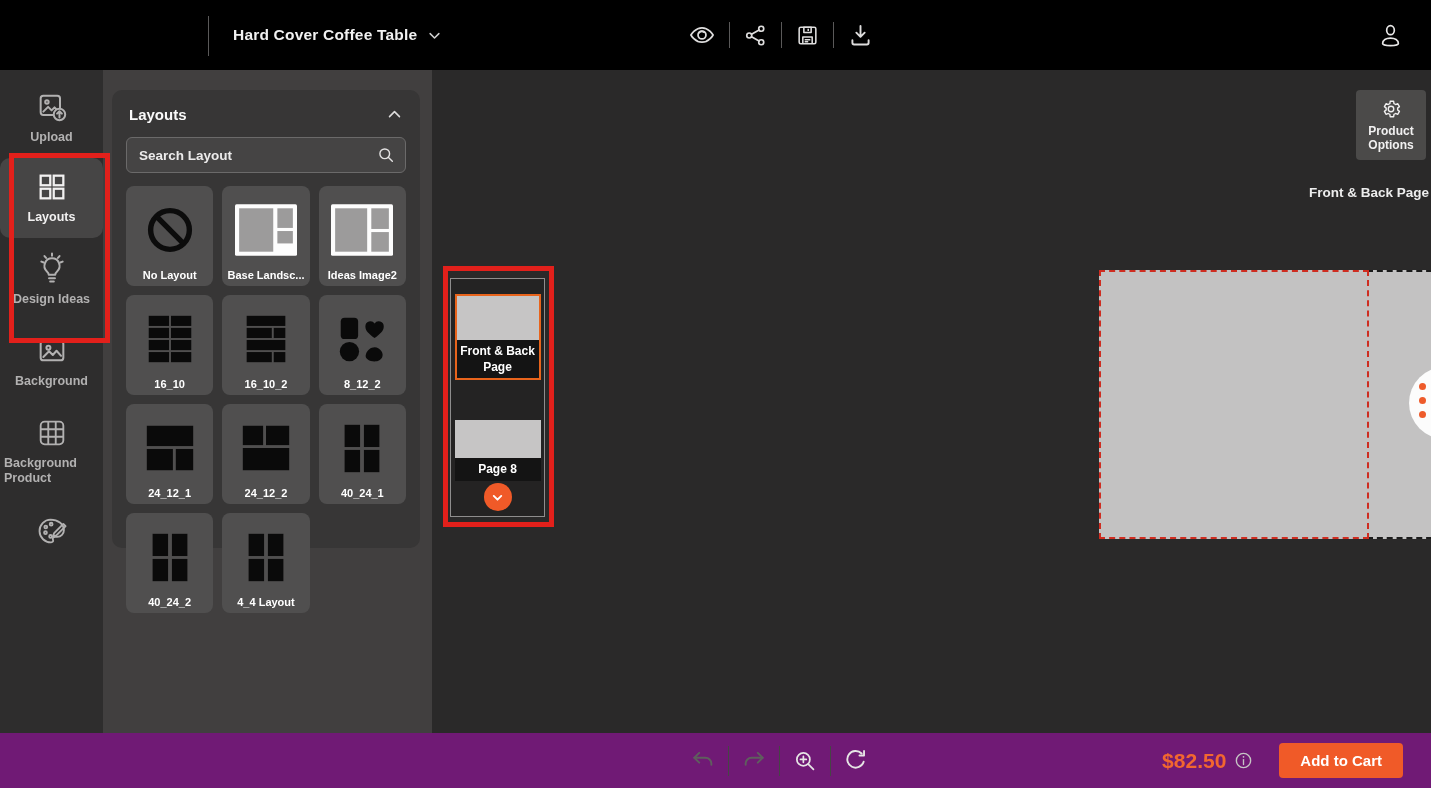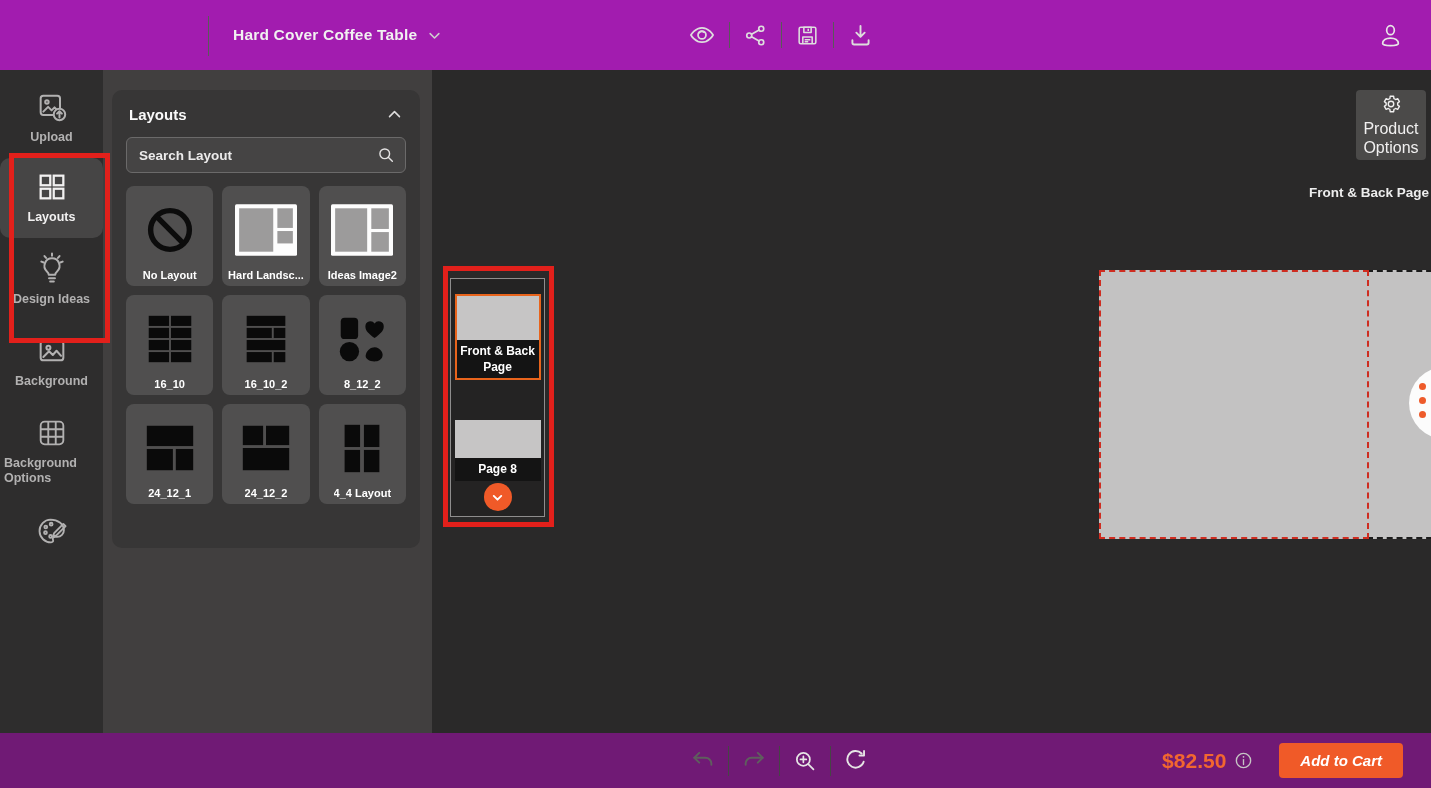--- a/index.html
+++ b/index.html
@@ -6,21 +6,21 @@
   html,body { width:1431px; height:788px; overflow:hidden; }
   body {
     position:relative;
     background:#2a2929;
     font-family:"Liberation Sans", sans-serif;
     -webkit-font-smoothing:antialiased;
   }
   svg { display:block; }
 
   
-  #topbar { position:absolute; left:0; top:0; width:1431px; height:70px; background:#a21caf; z-index:30; }
+  #topbar { position:absolute; left:0; top:0; width:1431px; height:70px; background:#000000; z-index:30; }
   .topbar-divider { position:absolute; left:208px; top:16px; width:1px; height:40px; background:#5a5959; }
   #product-title-wrap { position:absolute; left:233px; top:0; height:70px; display:flex; align-items:center; gap:10px; color:#f1f1f1; cursor:pointer; }
   #product-title-wrap .title { font-size:15.5px; font-weight:700; letter-spacing:.2px; }
   #topbar-tools { position:absolute; left:688px; top:0; height:70px; display:flex; align-items:center; gap:13px; color:#dedddd; }
   .tool-divider { width:1px; height:26px; background:#5a5959; }
   .top-icon { cursor:pointer; display:flex; align-items:center; }
   #account-wrap { position:absolute; left:1377px; top:0; height:70px; display:flex; align-items:center; color:#e8e7e7; cursor:pointer; }
 
   
   #sidebar { position:absolute; left:0; top:70px; width:103px; height:663px; background:#2e2d2d; z-index:20; display:flex; flex-direction:column; align-items:stretch; padding-top:8px; }
@@ -61,38 +61,38 @@
   #page-item-2 { margin-top:40px; }
   #add-page-btn { position:absolute; bottom:5px; left:50%; margin-left:-14px; width:28px; height:28px; border-radius:50%; background:#f05a28; color:#fff; display:flex; align-items:center; justify-content:center; cursor:pointer; }
 
   
   .annotation { position:absolute; border:5px solid #e2201b; z-index:60; pointer-events:none; }
   #ann-sidebar { left:9px; top:153px; width:101px; height:190px; }
   #ann-pages { left:443px; top:266px; width:111px; height:261px; }
 
   
   #product-options-btn { position:absolute; left:1356px; top:90px; width:70px; height:70px; background:#4b4a49; border-radius:4px; color:#f1f0f0; display:flex; flex-direction:column; align-items:center; justify-content:center; gap:4px; cursor:pointer; z-index:25; }
-  #product-options-btn .po-label { font-size:16px; font-weight:400; text-align:center; line-height:1.2; }
+  #product-options-btn .po-label { font-size:12px; font-weight:700; text-align:center; line-height:1.2; }
 
   
   #drawer-handle { position:absolute; left:1409px; top:367px; width:72px; height:72px; border-radius:50%; background:#fcfcfc; z-index:26; cursor:pointer; }
   .handle-dot { position:absolute; left:10px; width:7px; height:7px; border-radius:50%; background:#ee5b2b; }
   .handle-dot.d1 { top:16px; } .handle-dot.d2 { top:30px; } .handle-dot.d3 { top:44px; }
 
   
   #bottombar { position:absolute; left:0; top:733px; width:1431px; height:55px; background:#701a75; z-index:30; }
   #bottom-tools { position:absolute; left:690px; top:0; height:55px; display:flex; align-items:center; gap:12px; }
   .b-divider { width:1px; height:30px; background:#464545; }
   .b-icon { cursor:pointer; display:flex; align-items:center; }
   .b-icon.dim { color:#5f5e5e; }
   .b-icon.lit { color:#e6e5e5; }
   #bottom-right { position:absolute; right:28px; top:0; height:55px; display:flex; align-items:center; }
   #price { color:#f2672f; font-size:21px; font-weight:700; }
   #price-info-icon { color:#c6c5c5; margin-left:8px; cursor:pointer; display:flex; }
-  #add-to-cart-btn { margin-left:26px; background:#f05a28; color:#fff; font-size:15px; font-weight:700; padding:9px 21px; border:none; border-radius:4px; cursor:pointer; font-family:"Liberation Sans",sans-serif;font-style:italic; }
+  #add-to-cart-btn { margin-left:26px; background:#f05a28; color:#fff; font-size:15px; font-weight:700; padding:9px 21px; border:none; border-radius:4px; cursor:pointer; font-family:"Liberation Sans",sans-serif; }
 </style>
 </head>
 <body>
 
 <div id="topbar">
   <div class="topbar-divider"></div>
   <div id="product-title-wrap">
     <span class="title">Hard Cover Coffee Table</span>
     <span>
       <svg width="15" height="15" viewBox="0 0 24 24" fill="none" stroke="#cfcfcf" stroke-width="2.4" stroke-linecap="round" stroke-linejoin="round">
@@ -195,21 +195,21 @@
     <span class="lbl">Background</span>
   </div>
 
   <div class="side-item dim-extra">
     <span>
       <svg width="32" height="32" viewBox="0 0 24 24" fill="none" stroke="currentColor" stroke-width="1.4">
           <rect x="3.5" y="3.5" width="17" height="17" rx="3"></rect>
           <path d="M9.2 3.5v17M14.8 3.5v17M3.5 9.2h17M3.5 14.8h17"></path>
         </svg>
     </span>
-    <span class="lbl">Background Options</span>
+    <span class="lbl">Background Product</span>
   </div>
 
   <div class="side-item dim-extra">
     <span>
       <svg width="34" height="34" viewBox="0 0 24 24" fill="none" stroke="currentColor" stroke-width="1.3" stroke-linecap="round" stroke-linejoin="round">
           <path d="M11 4a8 8 0 1 0 .4 16c1.2 0 1.7-.8 1.3-1.8-.5-1.2.3-2.1 1.5-2.1h1.6a4.6 4.6 0 0 0 4.6-4.6C20.4 7 16 4 11 4z"></path>
           <circle cx="7.6" cy="9.2" r="1"></circle>
           <circle cx="11.4" cy="7.2" r="1"></circle>
           <circle cx="7.4" cy="13.2" r="1"></circle>
           <circle cx="11" cy="15.8" r="1"></circle>
@@ -255,21 +255,21 @@
 
     <div class="tile">
       <span class="tile-art">
         <svg width="62" height="52" viewBox="0 0 60 50">
             <rect x="0" y="0" width="60" height="50" rx="1.5" fill="#fdfdfd"></rect>
             <rect x="4" y="4" width="33" height="42" fill="#9c9b9b"></rect>
             <rect x="41" y="4" width="15" height="19" fill="#9c9b9b"></rect>
             <rect x="41" y="26" width="15" height="12" fill="#9c9b9b"></rect>
           </svg>
       </span>
-      <span class="tile-label">Hard Landsc...</span>
+      <span class="tile-label">Base Landsc...</span>
     </div>
 
     <div class="tile">
       <span class="tile-art">
         <svg width="62" height="52" viewBox="0 0 60 50">
             <rect x="0" y="0" width="60" height="50" rx="1.5" fill="#fdfdfd"></rect>
             <rect x="4" y="4" width="31" height="42" fill="#9c9b9b"></rect>
             <rect x="39" y="4" width="17" height="20" fill="#9c9b9b"></rect>
             <rect x="39" y="27" width="17" height="19" fill="#9c9b9b"></rect>
           </svg>
@@ -334,21 +334,43 @@
       <span class="tile-art">
         <svg width="58" height="52" viewBox="0 0 60 50" fill="#0a0a0a">
             <rect x="6" y="2" width="21" height="20"></rect>
             <rect x="30" y="2" width="24" height="20"></rect>
             <rect x="6" y="25" width="48" height="23"></rect>
           </svg>
       </span>
       <span class="tile-label">24_12_2</span>
     </div>
 
-
+    <div class="tile">
+      <span class="tile-art">
+        <svg width="58" height="52" viewBox="0 0 60 50" fill="#0a0a0a">
+            <rect x="12" y="1" width="16" height="23"></rect>
+            <rect x="32" y="1" width="16" height="23"></rect>
+            <rect x="12" y="27" width="16" height="23"></rect>
+            <rect x="32" y="27" width="16" height="23"></rect>
+          </svg>
+      </span>
+      <span class="tile-label">40_24_1</span>
+    </div>
+
+    <div class="tile">
+      <span class="tile-art">
+        <svg width="58" height="52" viewBox="0 0 60 50" fill="#0a0a0a">
+            <rect x="12" y="1" width="16" height="23"></rect>
+            <rect x="32" y="1" width="16" height="23"></rect>
+            <rect x="12" y="27" width="16" height="23"></rect>
+            <rect x="32" y="27" width="16" height="23"></rect>
+          </svg>
+      </span>
+      <span class="tile-label">40_24_2</span>
+    </div>
 
     <div class="tile">
       <span class="tile-art">
         <svg width="58" height="52" viewBox="0 0 60 50" fill="#0a0a0a">
             <rect x="12" y="1" width="16" height="23"></rect>
             <rect x="32" y="1" width="16" height="23"></rect>
             <rect x="12" y="27" width="16" height="23"></rect>
             <rect x="32" y="27" width="16" height="23"></rect>
           </svg>
       </span>

